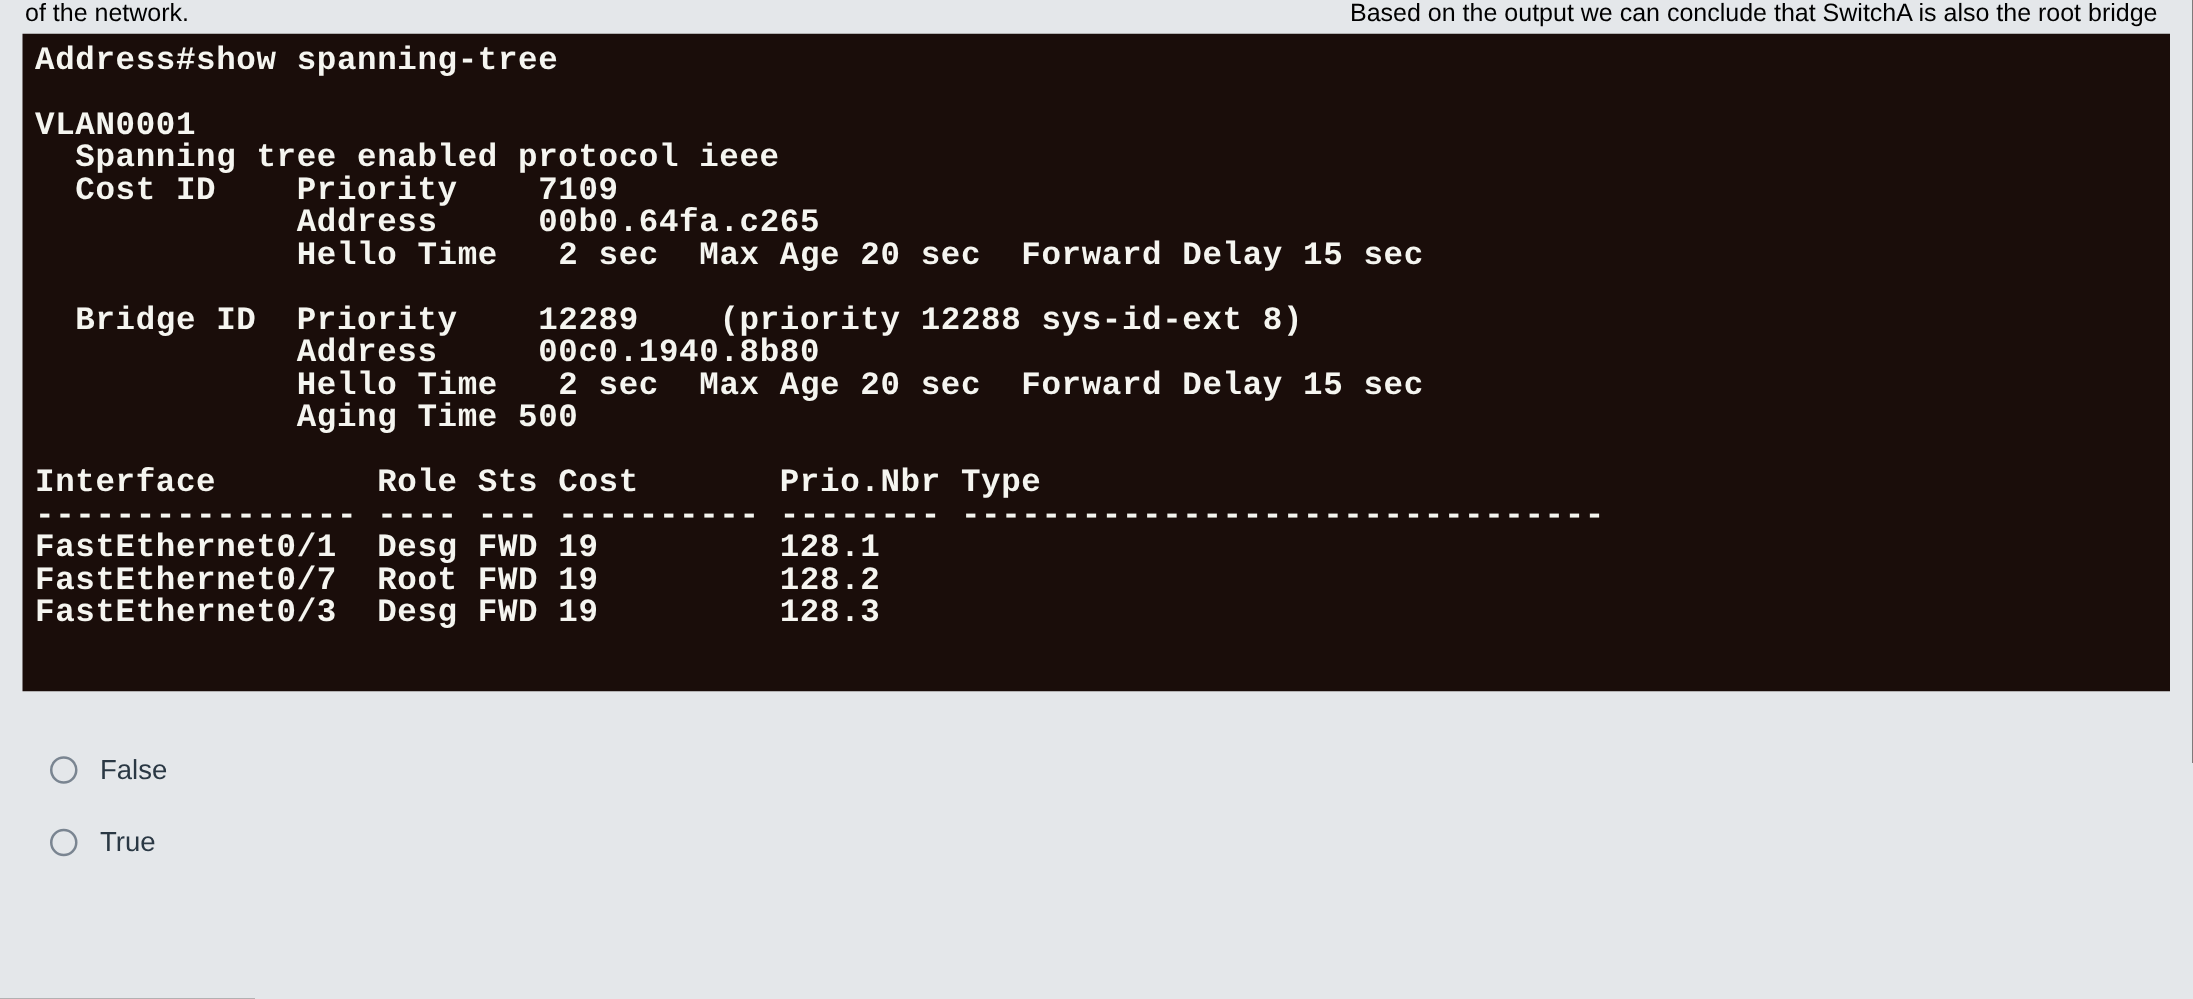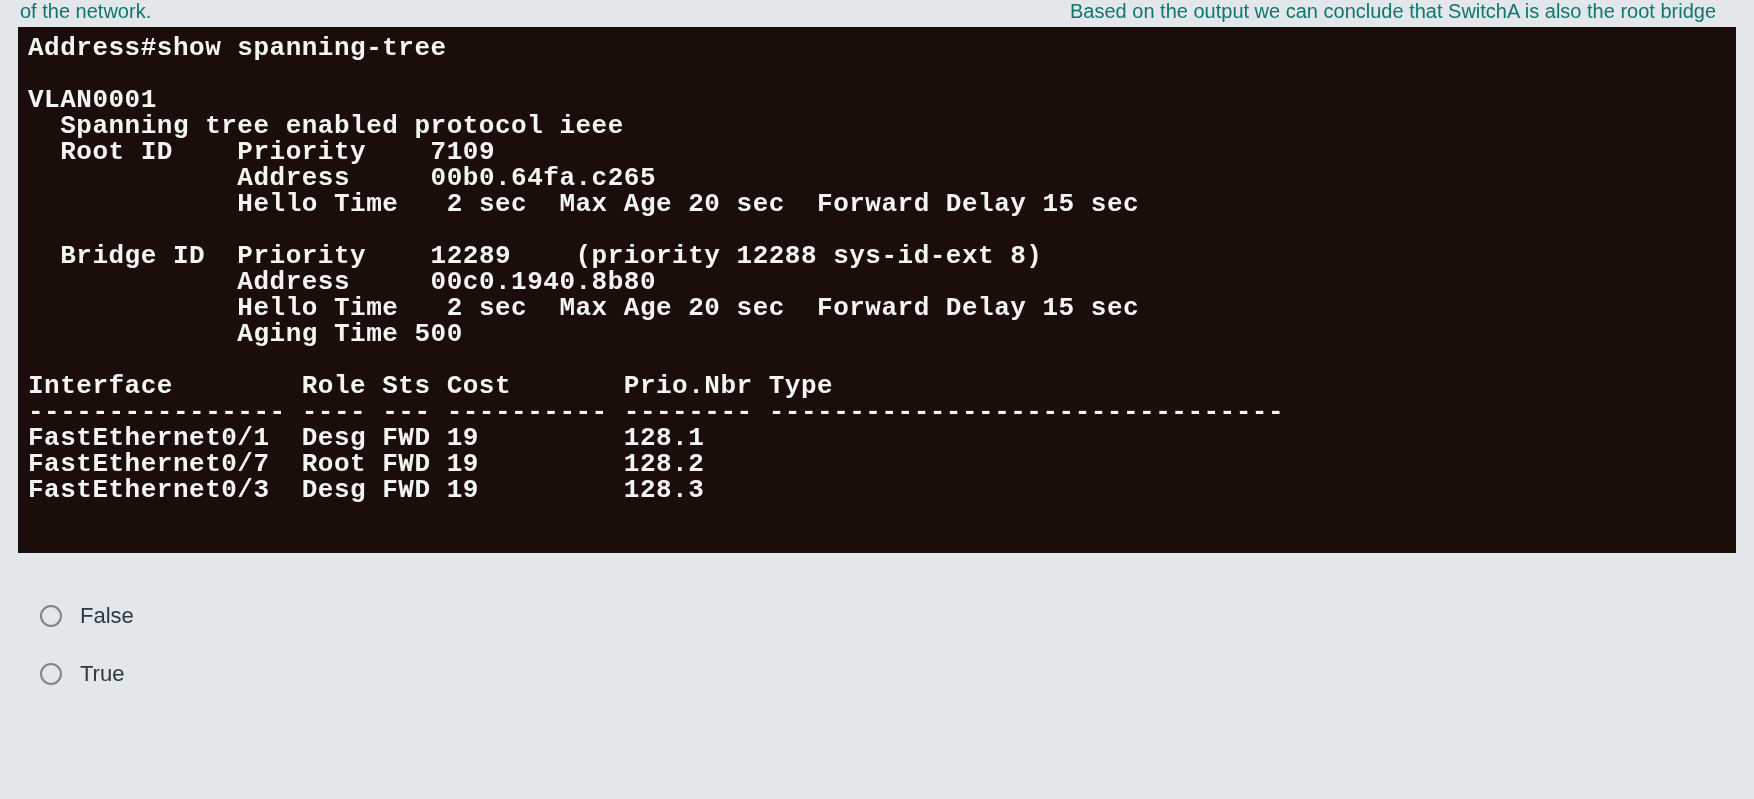--- a/index.html
+++ b/index.html
@@ -9,21 +9,21 @@
     }
     body {
       font-family: Arial, sans-serif;
       background: #e4e7ea;
       width: 1754px;
       height: 799px;
       overflow: hidden;
     }
     .question-text-top {
       font-size: 20px;
-      color: #0f766e;
+      color: #000000;
       padding-left: 20px;
     }
     .terminal {
       background: #1a0d0a;
       color: #f5f5f0;
       font-family: 'Courier New', Courier, monospace;
       font-weight: bold;
       font-size: 26px;
       padding: 8px 10px 50px 10px;
       margin: 4px 18px 20px 18px;
@@ -51,28 +51,28 @@
     .option-label {
       font-size: 22px;
       color: #2a3844;
     }
   </style>
 </head>
 <body>
 
 <div class="question-text-top">
   <span>of the network.</span>
-  <span style="float:right; padding-right:38px;">Based on the output we can conclude that SwitchA is also the root bridge</span>
+  <span style="float:right; padding-right:28px;">Based on the output we can conclude that SwitchA is also the root bridge</span>
 </div>
 
 <div class="terminal"><span>Address#show spanning-tree</span>
 
 <span>VLAN0001</span>
 <span>  Spanning tree enabled protocol ieee</span>
-<span><span>  Root ID    </span><span>Priority    </span><span>7109</span></span>
+<span><span>  Cost ID    </span><span>Priority    </span><span>7109</span></span>
 <span>             <span>Address     </span><span>00b0.64fa.c265</span></span>
 <span>             <span>Hello Time  </span><span> 2 sec  Max Age 20 sec  Forward Delay 15 sec</span></span>
 
 <span><span>  Bridge ID  </span><span>Priority    </span><span>12289    (priority 12288 sys-id-ext 8)</span></span>
 <span>             <span>Address     </span><span>00c0.1940.8b80</span></span>
 <span>             <span>Hello Time  </span><span> 2 sec  Max Age 20 sec  Forward Delay 15 sec</span></span>
 <span>             <span>Aging Time 500</span></span>
 
 <span>Interface        Role Sts Cost       Prio.Nbr Type</span>
 <span>---------------- ---- --- ---------- -------- --------------------------------</span>

